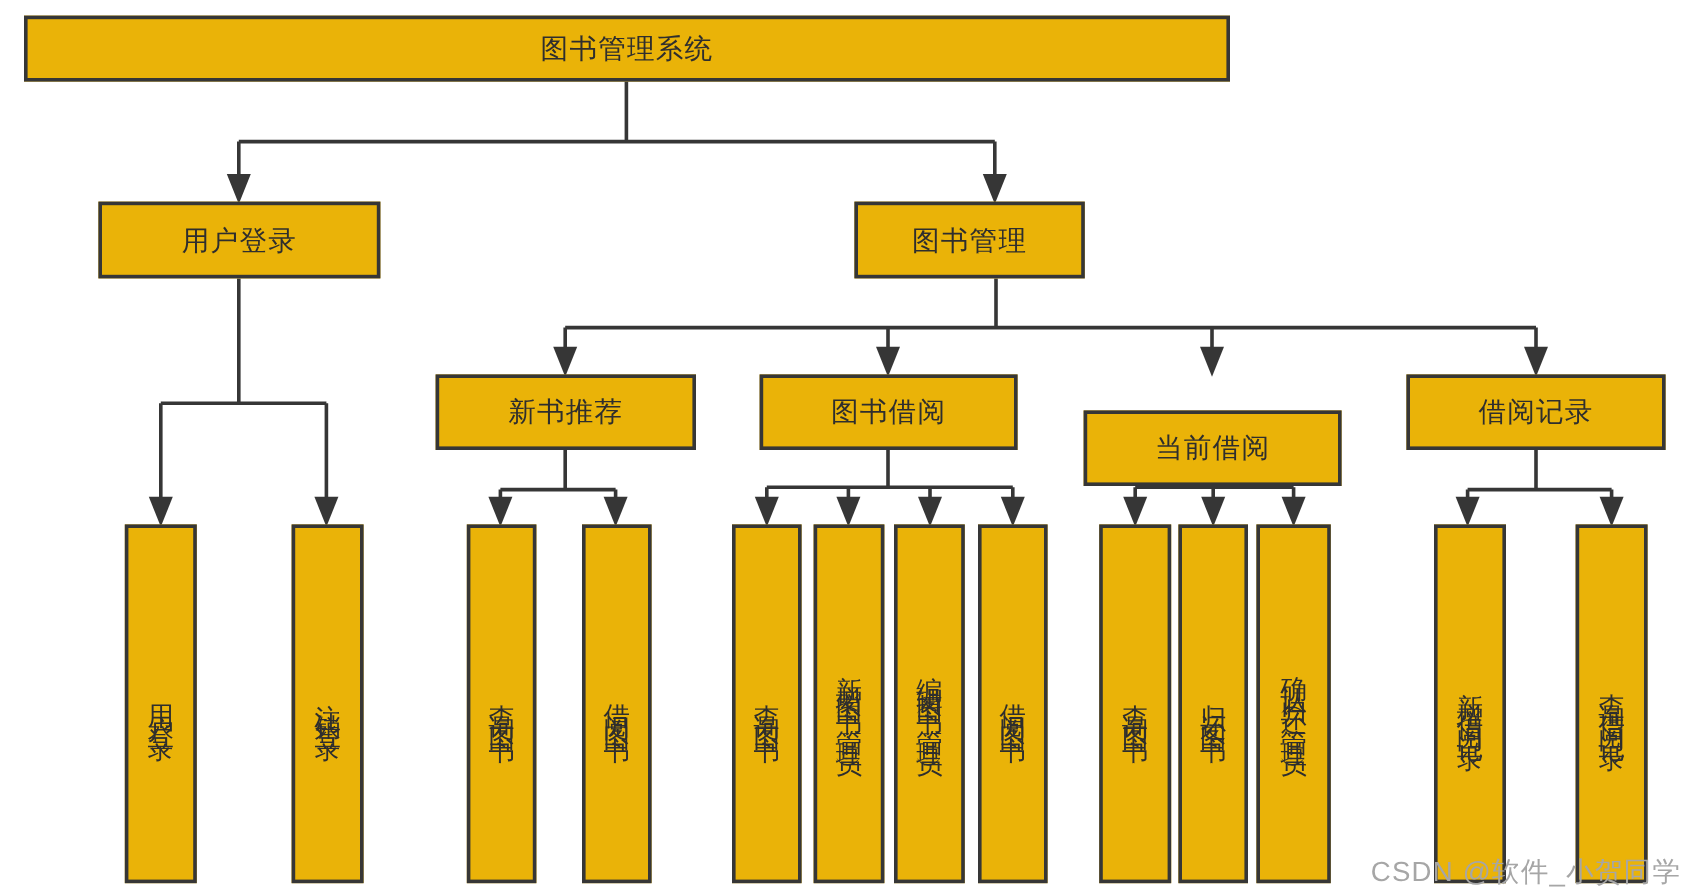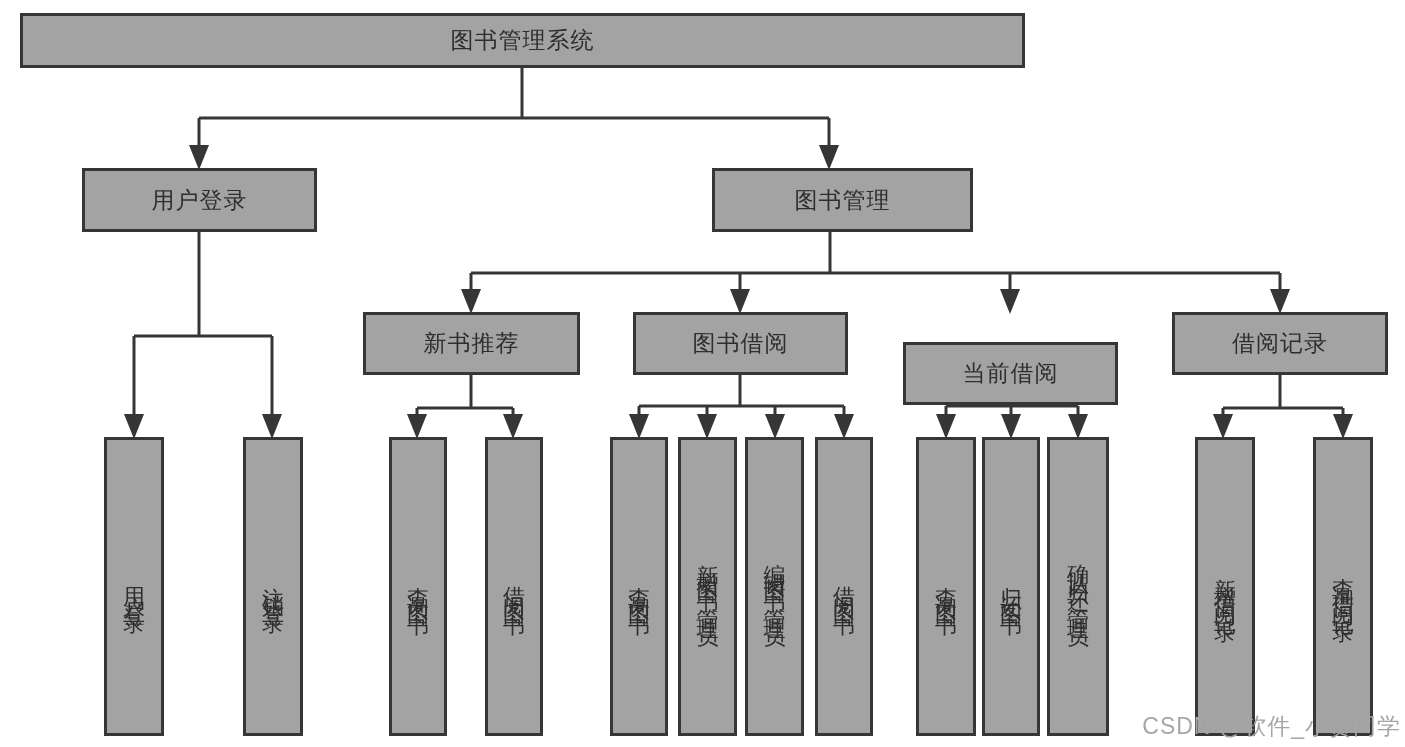--- a/index.html
+++ b/index.html
@@ -10,21 +10,21 @@
     background:#ffffff;
     font-family:"Liberation Sans",sans-serif;
     color:#2e2e2e;
     overflow:hidden;
   }
   .wires{position:absolute;left:0;top:0;width:1405px;height:747px;}
   .box{
     position:absolute;
     box-sizing:border-box;
     border:3px solid #363636;
-    background:#a3a3a3;
+    background:#eab308;
     display:flex;align-items:center;justify-content:center;
     text-align:left;
   }
   .h-box{font-size:23px;letter-spacing:1px;}
   .root-box{top:13px;left:20px;width:1005px;height:55px;}
   .l2-box{top:168px;height:64px;}
   .l3-box{top:312px;height:63px;}
   .leaf{top:437px;height:299px;}
   .leaf .vtext{
     writing-mode:vertical-rl;
@@ -83,21 +83,21 @@
     </g>
   </svg>
 
   <div class="box h-box root-box">
     <span>图书管理系统</span>
   </div>
 
   <div class="box h-box l2-box" style="left:82px;width:235px;">
     <span>用户登录</span>
   </div>
-  <div class="box h-box l2-box" style="left:712px;width:261px;">
+  <div class="box h-box l2-box" style="left:712px;width:192px;">
     <span>图书管理</span>
   </div>
 
   <div class="box h-box l3-box" style="left:633px;width:215px;">
     <span>图书借阅</span>
   </div>
   <div class="box h-box l3-box" style="left:363px;width:217px;">
     <span>新书推荐</span>
   </div>
   <div class="box h-box l3-box" style="left:903px;width:215px;margin-top:30px;">

